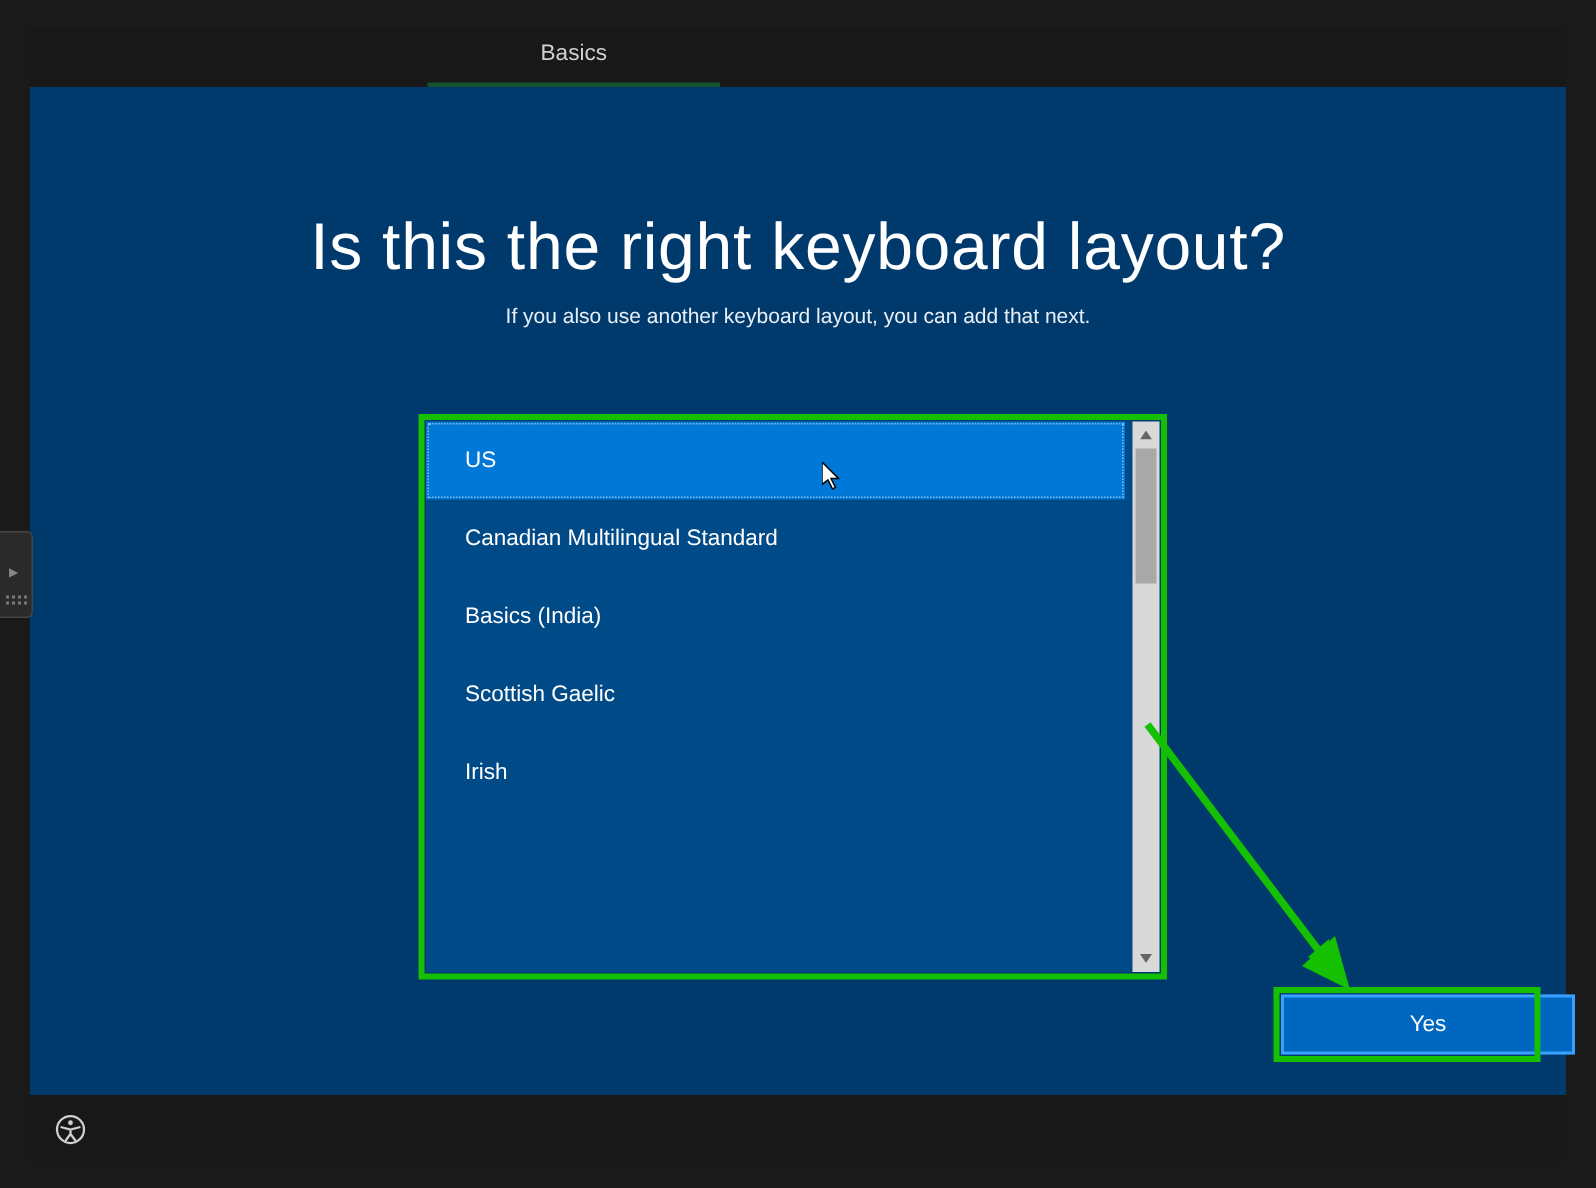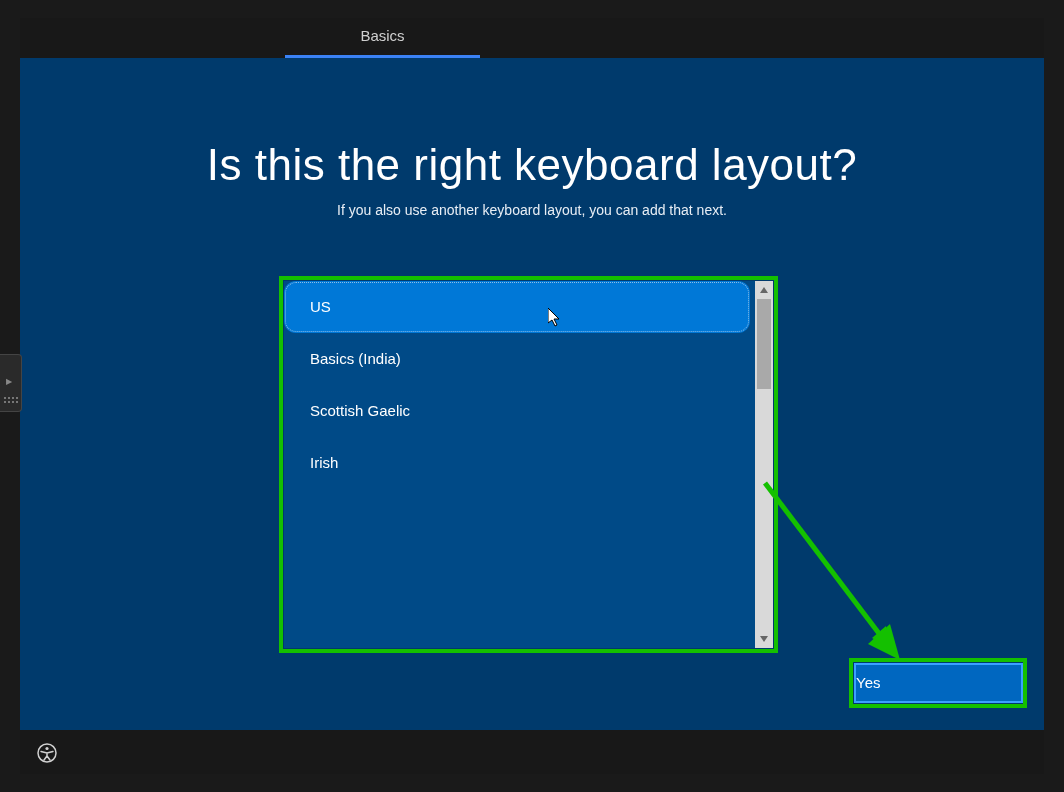--- a/index.html
+++ b/index.html
@@ -8,21 +8,21 @@
     position: absolute; left: 0; top: 0; width: 1064px; height: 792px;
     background: #1a1a1a;
   }
   .topbar {
     position: absolute; left: 20px; top: 18px; right: 20px; height: 40px;
     background: #181818;
   }
   .tab {
     position: absolute; left: 265px; top: 0; width: 195px; height: 40px;
     color: #d0d0d0; font-size: 15px; text-align: center; line-height: 36px;
-    border-bottom: 3px solid #3b82f6;
+    border-bottom: 3px solid #14532d;
   }
   .content-area {
     position: absolute; left: 20px; top: 58px; right: 20px; height: 672px;
     background: #003a6c;
   }
   .heading {
     position: absolute; top: 82px; left: 0; width: 100%;
     text-align: center; color: #ffffff; font-weight: 300; font-size: 44px; letter-spacing: 0.5px;
   }
   .subheading {
@@ -34,21 +34,20 @@
     border: 4px solid #14c000; pointer-events: none; z-index: 20;
   }
   .listbox {
     position: absolute; left: 264px; top: 223px; width: 489px; height: 367px;
     background: #004a87;
   }
   .list-item {
     position: relative; height: 52px; line-height: 52px;
     padding-left: 26px; color: #ffffff; font-size: 15px; cursor: pointer;
     width: 466px;
-    border-radius: 12px;
   }
   .list-item.selected {
     background: #0078d7;
     outline: 1px dotted #88bde8; outline-offset: -2px;
   }
   .scrollbar-track {
     position: absolute; right: 0; top: 0; width: 18px; height: 367px;
     background: #d9d9d9;
   }
   .scroll-arrow {
@@ -62,23 +61,23 @@
     background: #a9a9a9;
   }
   .cursor {
     position: absolute; z-index: 30; pointer-events: none;
   }
   .yes-highlight {
     position: absolute; left: 829px; top: 600px; width: 178px; height: 50px;
     border: 4px solid #14c000; pointer-events: none; z-index: 20;
   }
   .yes-button {
-    position: absolute; left: 834px; top: 605px; width: 169px; height: 40px;
+    position: absolute; left: 834px; top: 605px; width: 196px; height: 40px;
     background: #0067c0; border: 2px solid #3aa0ff; color: #ffffff;
-    font-size: 15px; line-height: 36px; cursor: pointer;
+    font-size: 15px; text-align: center; line-height: 36px; cursor: pointer;
   }
   .arrow-svg {
     position: absolute; left: 740px; top: 420px; width: 160px; height: 200px;
     z-index: 25; pointer-events: none;
   }
   .bottombar {
     position: absolute; left: 20px; bottom: 18px; right: 20px; height: 44px;
     background: #181818;
   }
   .bottom-icon {
@@ -107,20 +106,21 @@
   <div class="topbar">
     <div class="tab">Basics</div>
   </div>
 
   <div class="content-area">
     <div class="heading">Is this the right keyboard layout?</div>
     <div class="subheading">If you also use another keyboard layout, you can add that next.</div>
 
     <div class="listbox">
       <div class="list-item selected">US</div>
+      <div class="list-item">Canadian Multilingual Standard</div>
       <div class="list-item">Basics (India)</div>
       <div class="list-item">Scottish Gaelic</div>
       <div class="list-item">Irish</div>
       <div class="scrollbar-track">
         <div class="scroll-arrow up">
           <svg width="8" height="6" viewBox="0 0 8 6">
               <path d="M4 0 L8 6 L0 6 Z" fill="#666"></path>
             </svg>
         </div>
         <div class="scrollbar-thumb"></div>

